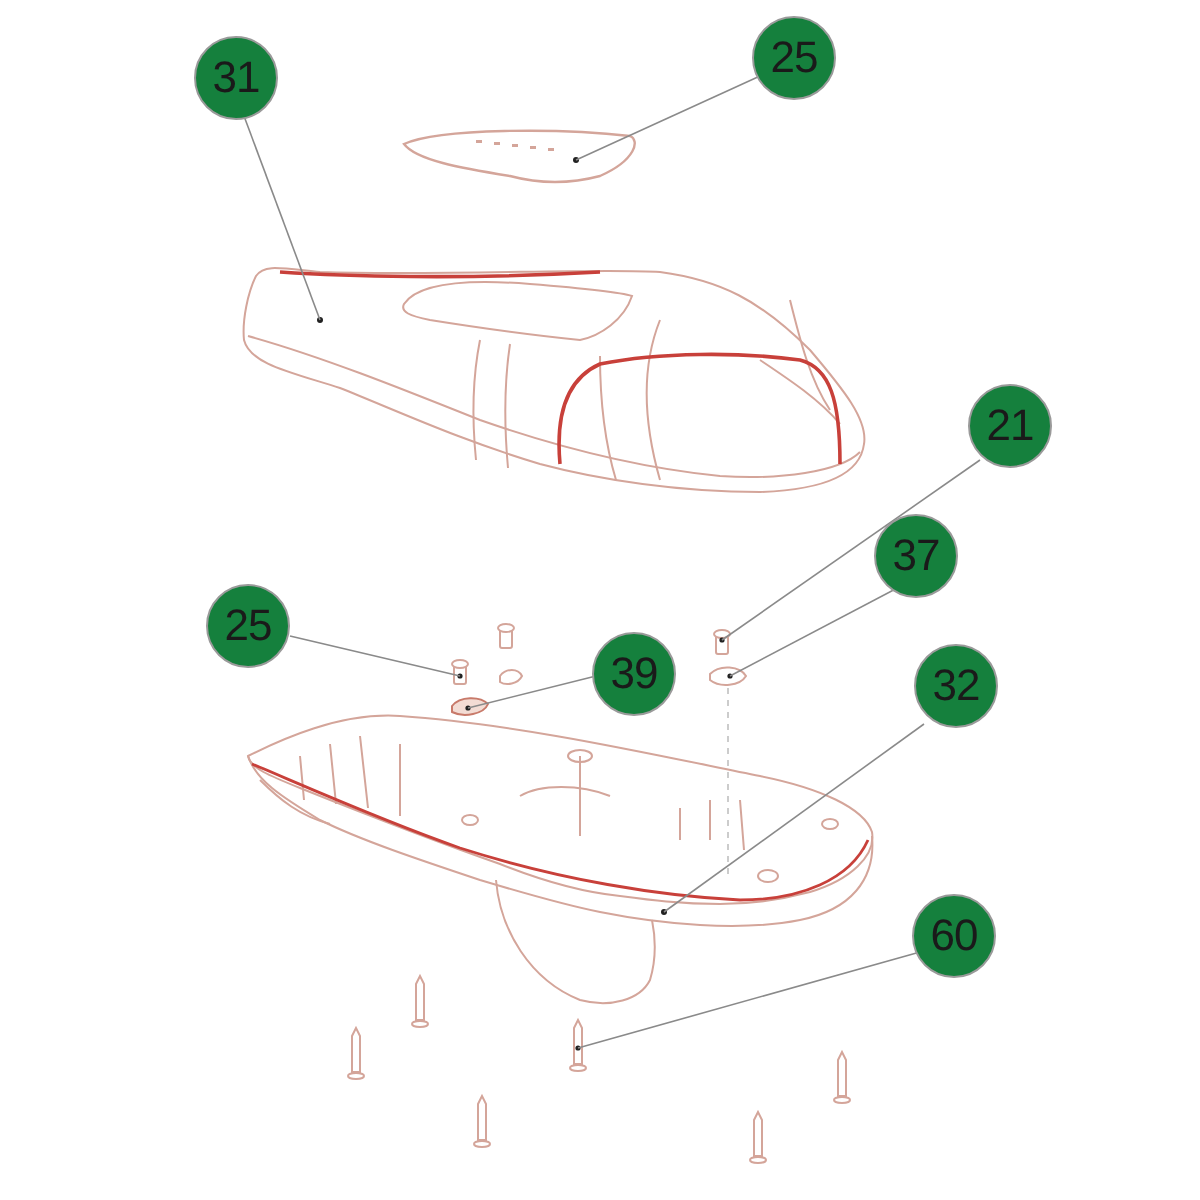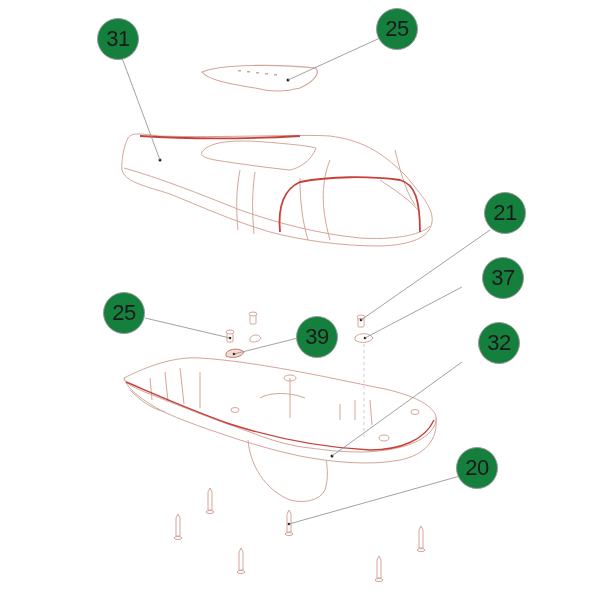--- a/index.html
+++ b/index.html
@@ -124,17 +124,17 @@
     <line x1="145" y1="318" x2="230" y2="338"></line>
     <line x1="298" y1="338" x2="234" y2="354"></line>
     <line x1="462" y1="362" x2="332" y2="456"></line>
     <line x1="460" y1="476" x2="289" y2="524"></line>
   </g>
 </svg>
 
 <div class="callout" style="left:97px;top:18px;">31</div>
 <div class="callout" style="left:376px;top:8px;">25</div>
 <div class="callout" style="left:484px;top:192px;">21</div>
-<div class="callout" style="left:482px;top:257px;text-align:center;">37</div>
+<div class="callout" style="left:437px;top:257px;text-align:center;">37</div>
 <div class="callout" style="left:103px;top:292px;">25</div>
 <div class="callout" style="left:296px;top:316px;">39</div>
-<div class="callout" style="left:478px;top:322px;">32</div>
-<div class="callout" style="left:456px;top:447px;">20</div>
+<div class="callout" style="left:457px;top:322px;">32</div>
+<div class="callout" style="left:456px;top:447px;">60</div>
 
 </body></html>

